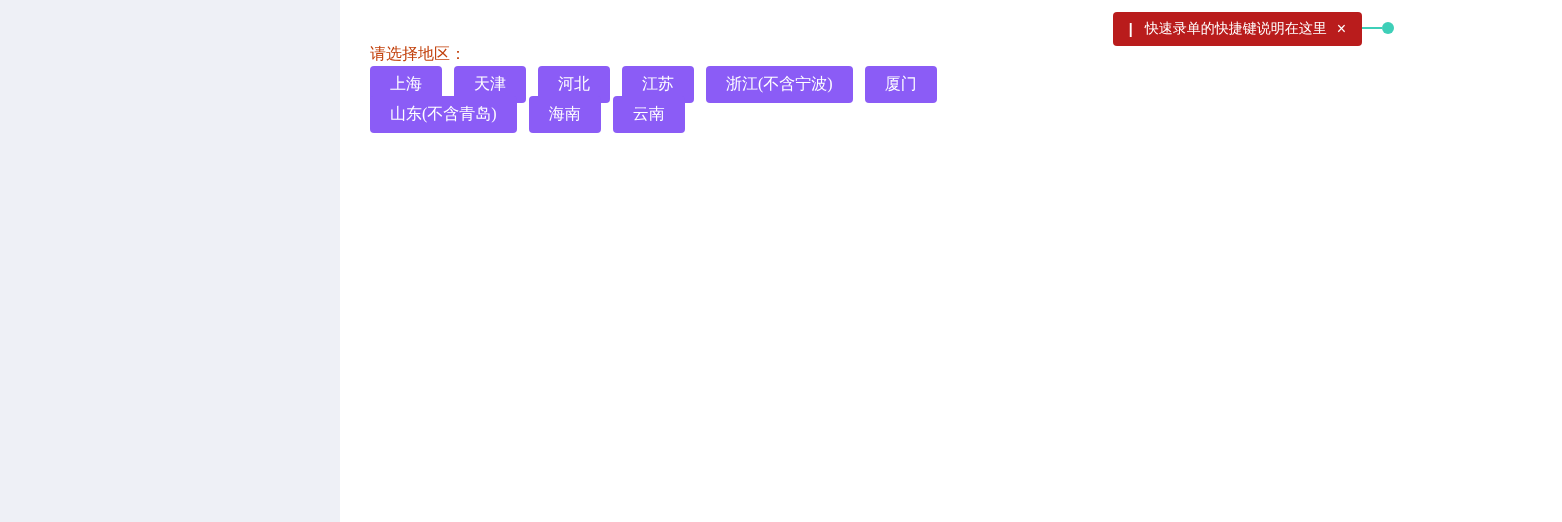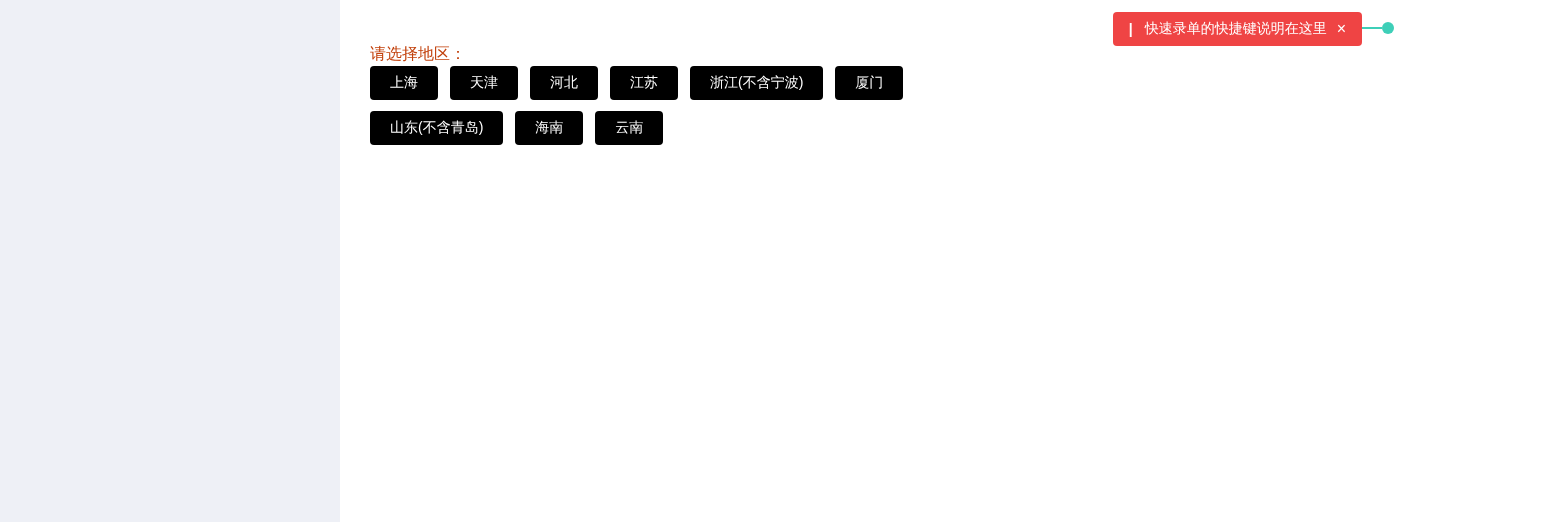--- a/index.html
+++ b/index.html
@@ -48,45 +48,45 @@
       position: absolute;
       top: 66px;
       left: 30px;
       display: flex;
       flex-direction: row;
       gap: 12px;
     }
 
     .region-buttons-row2 {
       position: absolute;
-      top: 111px;
+      top: 96px;
       left: 30px;
       display: flex;
       flex-direction: row;
       gap: 12px;
     }
 
     .region-btn {
-      background: #000000;
+      background: #8b5cf6;
       color: #ffffff;
       border: none;
       border-radius: 4px;
       padding: 8px 20px;
-      font-size: 14px;
+      font-size: 16px;
       cursor: pointer;
-      font-family: Liberation Sans, sans-serif;
+      font-family: Liberation Serif, serif;
       white-space: nowrap;
     }
 
     
     .tooltip-banner {
       position: absolute;
       top: 12px;
       right: 200px;
-      background: #ef4444;
+      background: #b91c1c;
       color: #ffffff;
       padding: 8px 16px;
       border-radius: 4px;
       font-size: 14px;
       display: flex;
       align-items: center;
       gap: 10px;
       white-space: nowrap;
     }
 

